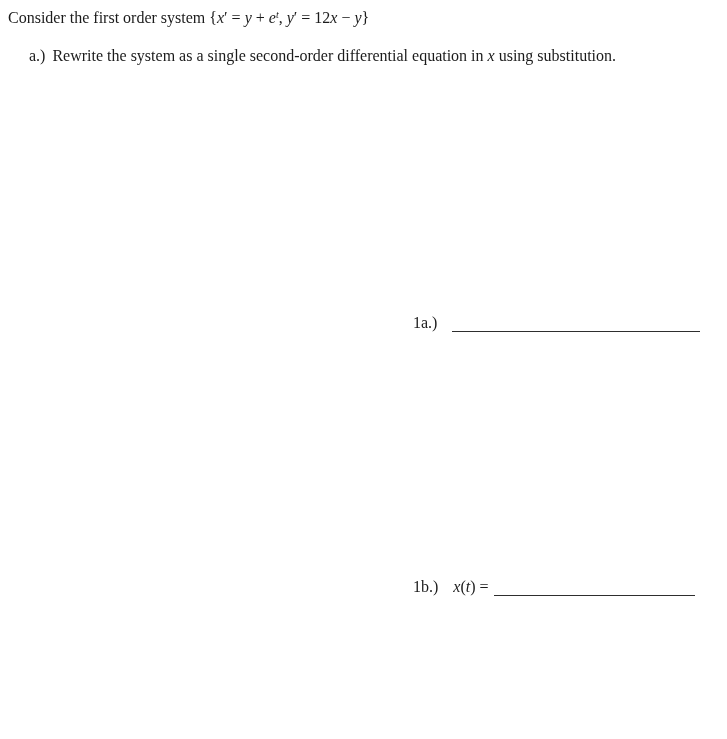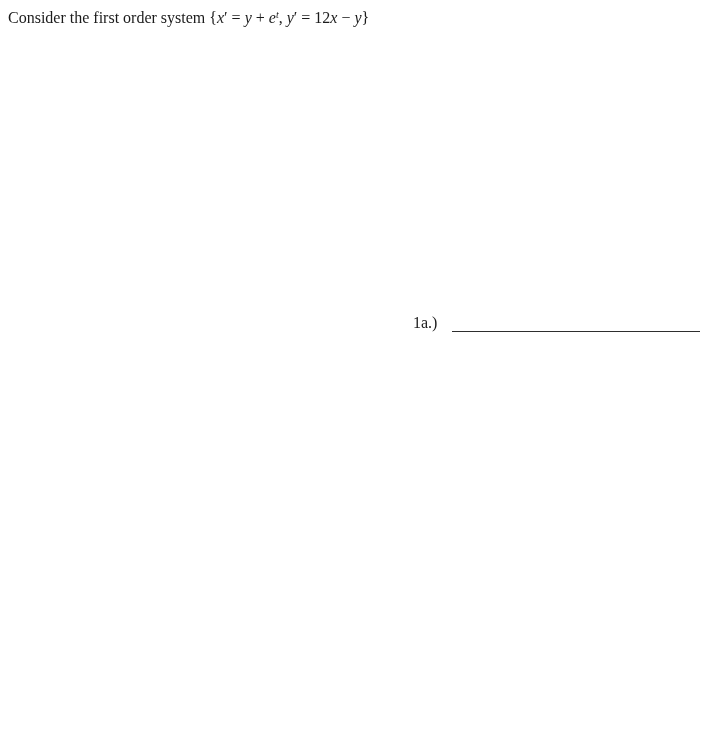--- a/index.html
+++ b/index.html
@@ -29,19 +29,21 @@
   #blank-1a{width:248px}
   #blank-1b{width:201px;margin-left:1px}
 </style>
 </head>
 <body>
 
 <div class="page">
 
   <div class="line" id="title-line"><span>Consider the first order system </span><span>{</span><span class="it">x</span><span>′ = </span><span class="it">y</span><span> + </span><span class="it">e</span><sup class="sup">t</sup><span>, </span><span class="it">y</span><span>′ = 12</span><span class="it">x</span><span> − </span><span class="it">y</span><span>}</span></div>
 
+  <div class="line" id="part-a-line"><span class="part-label">a.)</span><span>Rewrite the system as a single second-order differential equation in </span><span class="it">x</span><span> using substitution.</span></div>
 
   <div class="line" id="answer-1a-line"><span class="ans-label">1a.)</span><span class="blank" id="blank-1a"></span></div>
 
 
+  <div class="line" id="answer-1b-line"><span class="ans-label">1b.)</span><span class="it">x</span><span>(</span><span class="it">t</span><span>)</span><span> = </span><span class="blank" id="blank-1b"></span></div>
 
 
 </div>
 
 </body></html>

